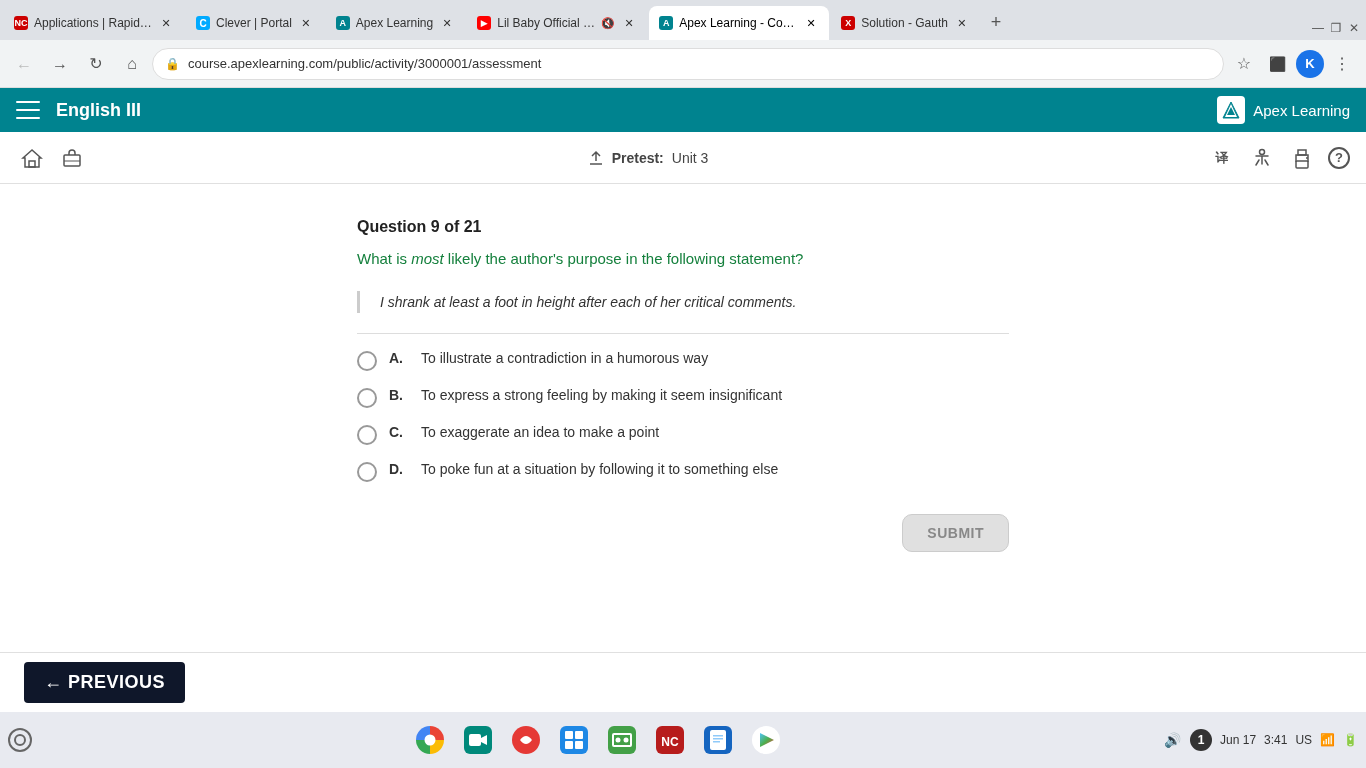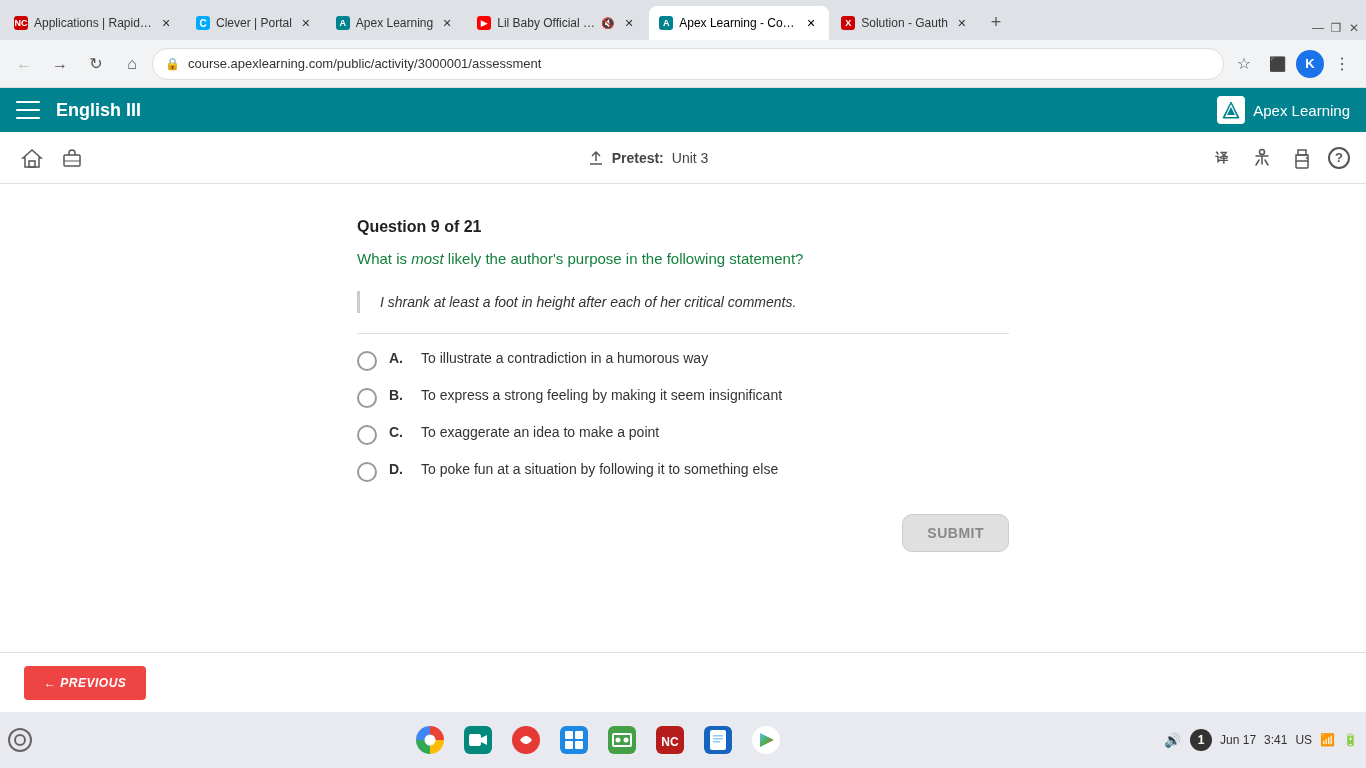--- a/index.html
+++ b/index.html
@@ -374,34 +374,33 @@
     .bottom-nav {
       height: 60px;
       background: #fff;
       border-top: 1px solid #e0e0e0;
       display: flex;
       align-items: center;
       padding: 0 24px;
     }
 
     .prev-btn {
-      background: #ef4444;
+      background: #0f172a;
       color: white;
       border: none;
       padding: 10px 20px;
       border-radius: 4px;
-      font-size: 12px;
+      font-size: 18px;
       font-weight: 600;
       cursor: pointer;
       display: flex;
       align-items: center;
       gap: 8px;
       text-transform: uppercase;
       letter-spacing: 0.5px;
-      font-style: italic;
     }
 
     
     .taskbar {
       height: 56px;
       background: #e8eaf0;
       display: flex;
       align-items: center;
       padding: 0 8px;
       gap: 4px;

